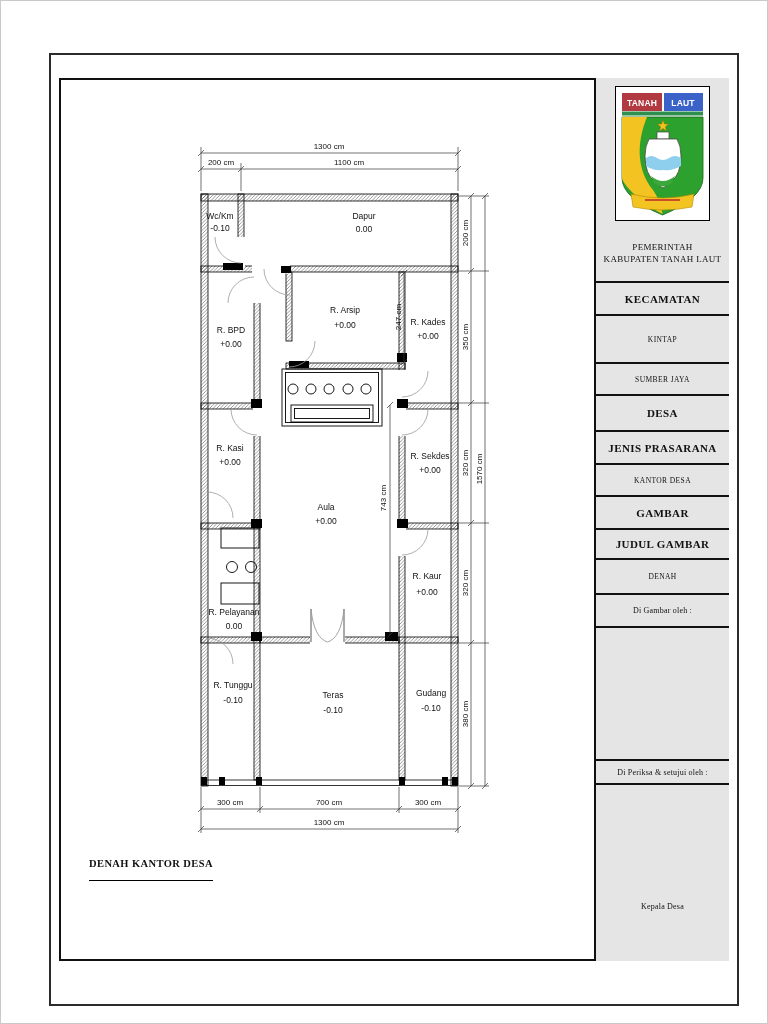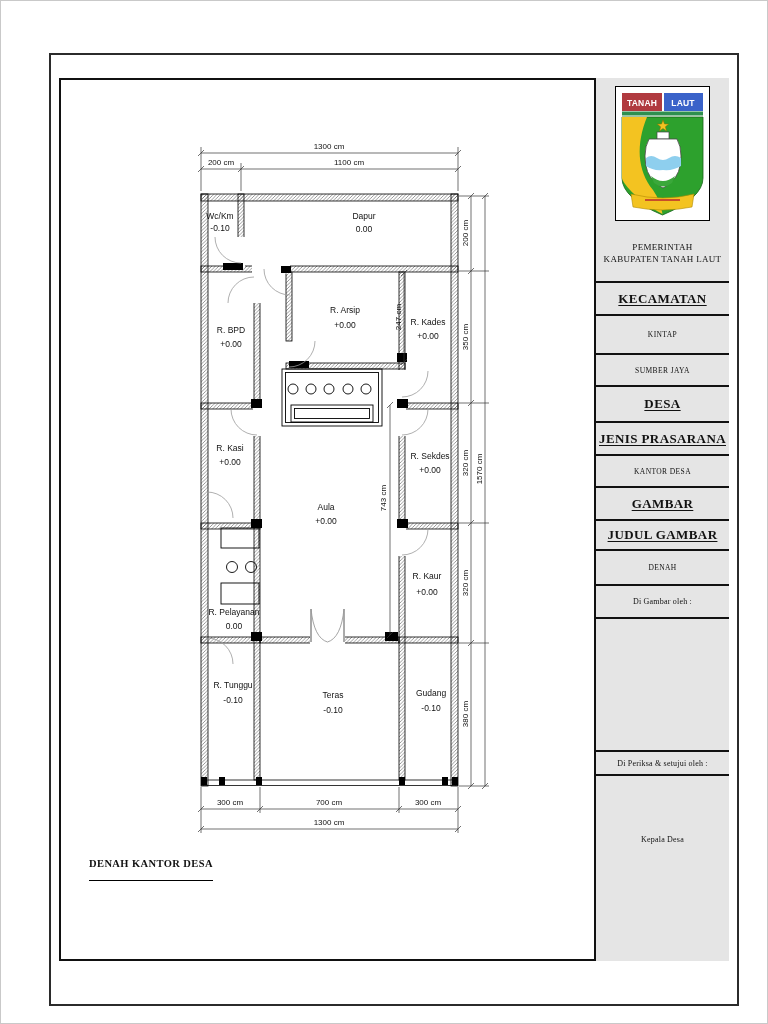--- a/index.html
+++ b/index.html
@@ -10,26 +10,26 @@
   .frame-inner{position:absolute;left:58px;top:77px;width:670px;height:883px;
         border:2px solid #111;box-sizing:border-box;}
   .plan-svg{position:absolute;left:58px;top:77px;}
   .plan-title{position:absolute;left:88px;top:857px;font-weight:bold;font-size:10.5px;
         letter-spacing:.4px;border-bottom:1.3px solid #000;padding-bottom:11px;}
   .titleblock{position:absolute;left:593px;top:77px;width:135px;height:883px;
         border-left:2px solid #111;box-sizing:border-box;display:flex;flex-direction:column;background:#e5e5e5;}
   .cell{box-sizing:border-box;border-bottom:2px solid #111;display:flex;flex-direction:column;
         align-items:center;justify-content:center;text-align:center;font-size:8px;letter-spacing:.3px;}
   .cell:last-child{border-bottom:none;}
-  .lbl{font-size:13px;font-weight:bold;text-decoration:underline;text-underline-offset:2px;letter-spacing:.4px;}
+  .lbl{font-size:11px;font-weight:bold;text-underline-offset:2px;letter-spacing:.4px;}
   .val{font-size:7.5px;letter-spacing:.4px;}
   .agency{font-size:9px;letter-spacing:.3px;line-height:1.35;margin-top:20px;}
   .note{font-size:8px;letter-spacing:.2px;}
   .c-logo{justify-content:flex-start;}
-  .c-sign{justify-content:center;padding-bottom:22px;}
+  .c-sign{justify-content:flex-end;padding-bottom:22px;}
   .logo-box{margin-top:8px;}
   
   text{fill:#111;}
   .rt{font:8.5px "Liberation Sans",sans-serif;}
   .dm{font:8px "Liberation Sans",sans-serif;}
   .logo-txt{font:bold 8.5px "Liberation Sans",sans-serif;fill:#fff;letter-spacing:.2px;}
 </style>
 </head>
 <body>
 
@@ -261,21 +261,21 @@
       </svg>
       <div class="agency">
         <div>PEMERINTAH</div>
         <div>KABUPATEN TANAH LAUT</div>
       </div>
     </div>
 
     <div class="cell" style="height:33px">
       <span class="lbl">KECAMATAN</span>
     </div>
-    <div class="cell" style="height:39px">
+    <div class="cell" style="height:48px">
       <span class="val">KINTAP</span>
     </div>
     <div class="cell" style="height:32px">
       <span class="val">SUMBER JAYA</span>
     </div>
     <div class="cell" style="height:36px">
       <span class="lbl">DESA</span>
     </div>
     <div class="cell" style="height:33px">
       <span class="lbl">JENIS PRASARANA</span>

